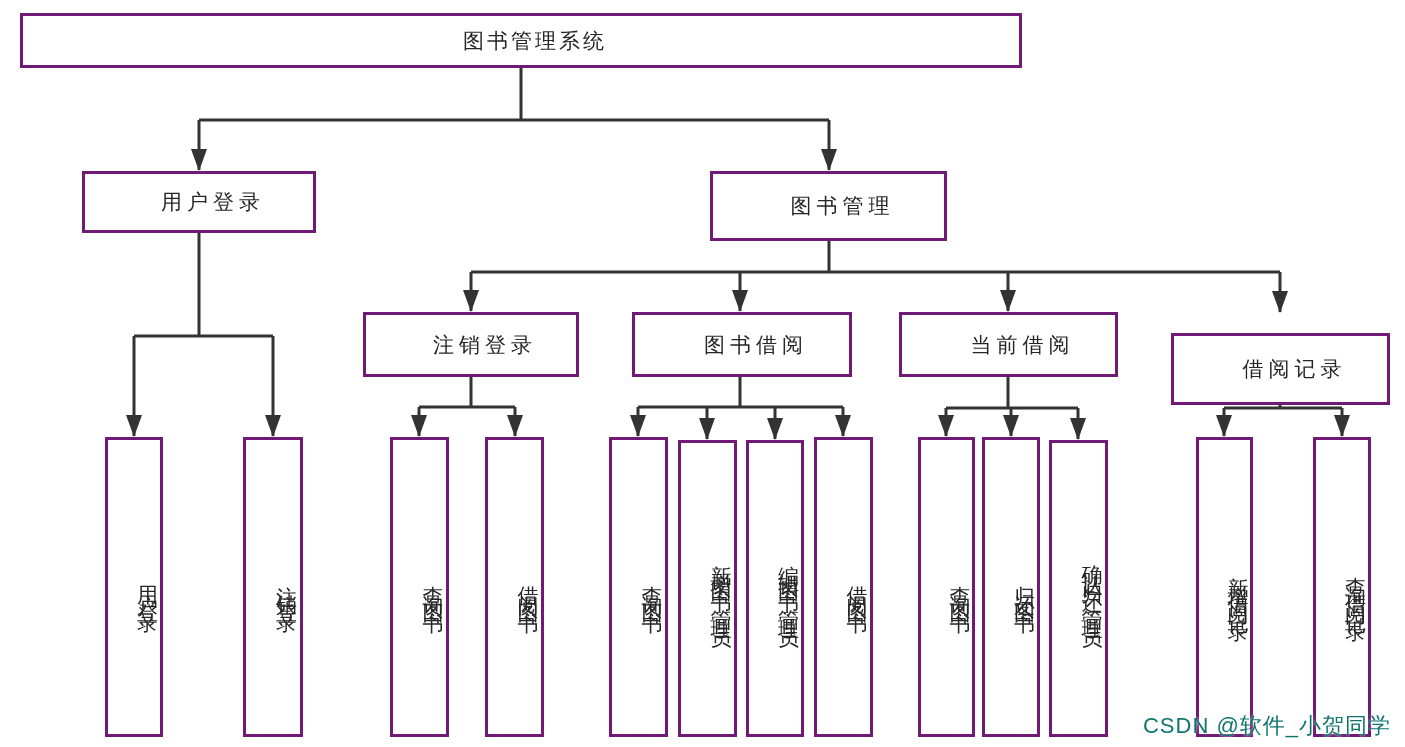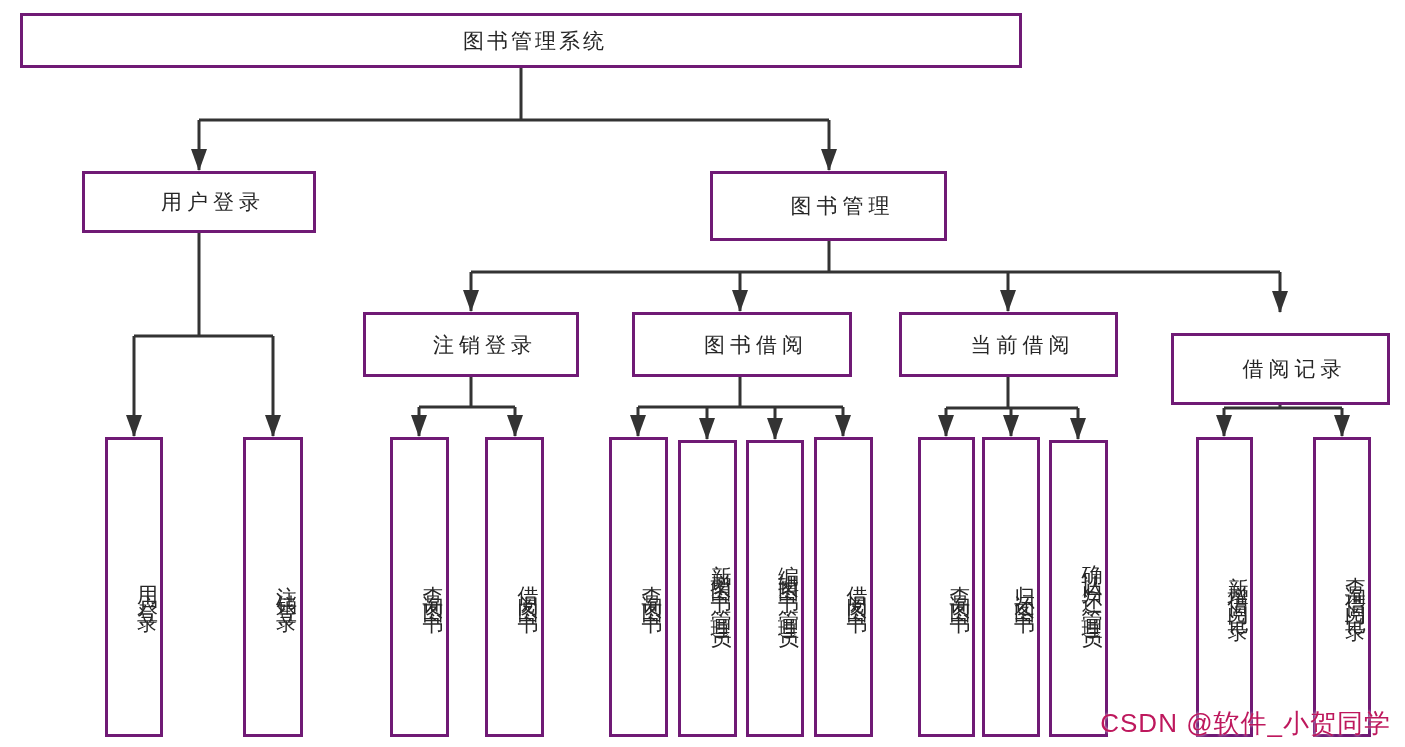--- a/index.html
+++ b/index.html
@@ -34,22 +34,22 @@
     writing-mode: vertical-rl;
     text-orientation: mixed;
     font-size: 21px;
     line-height: 1;
     letter-spacing: 9px;
   }
   .watermark {
     position: absolute;
     right: 14px;
     bottom: 6px;
-    font-size: 26px;
-    color: #be185d;
+    font-size: 22px;
+    color: #0f766e;
     text-shadow: 0 0 3px rgba(255,255,255,0.9);
     letter-spacing: 1px;
     white-space: nowrap;
     text-align: right;
   }
 </style>
 </head>
 <body>
 
 <div class="canvas">

